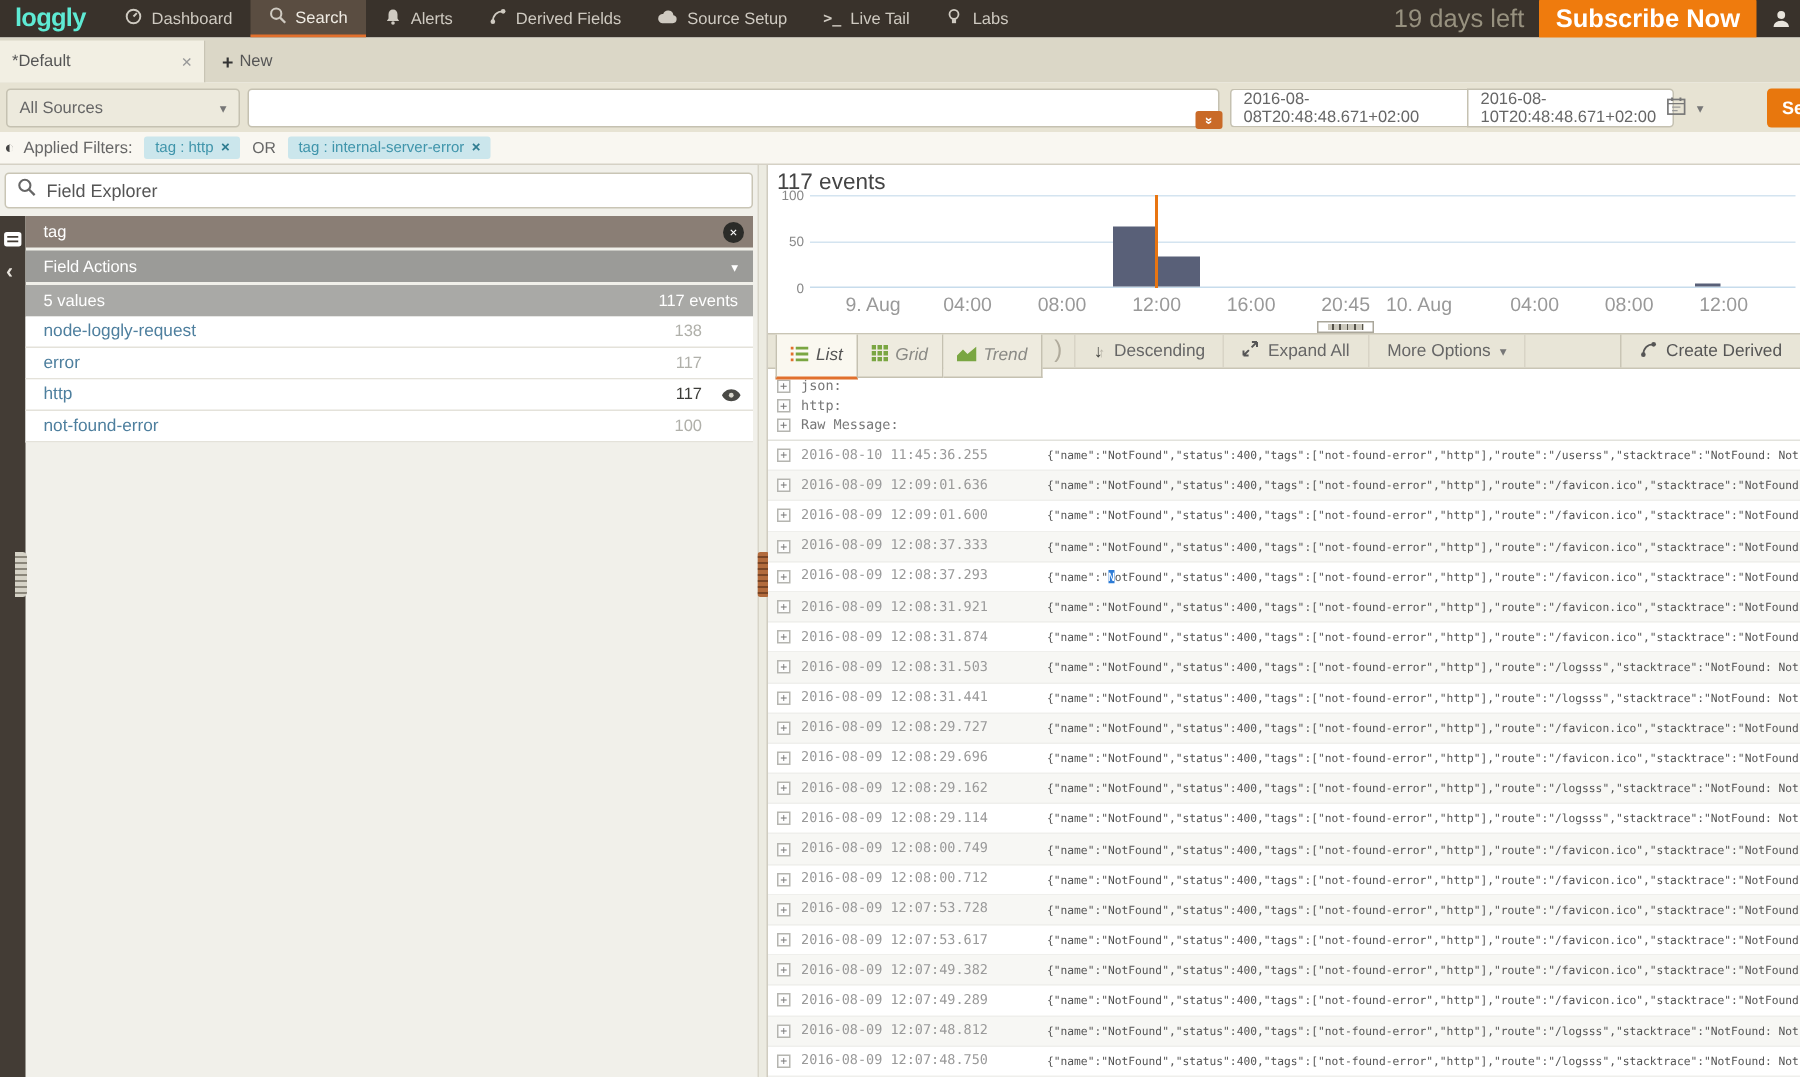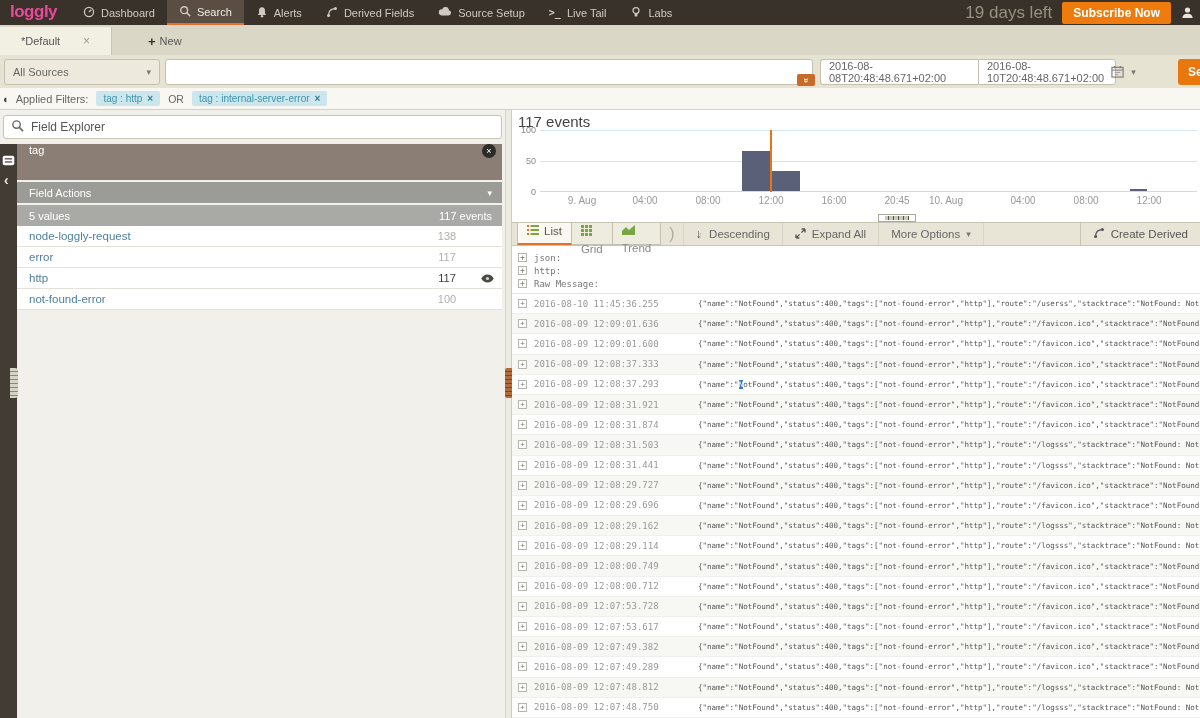--- a/index.html
+++ b/index.html
@@ -2,33 +2,33 @@
 <html><head>
 <meta charset="utf-8">
 <style>
   * { margin:0; padding:0; box-sizing:border-box; }
   html,body { width:1200px; height:718px; overflow:hidden; }
   body { font-family:"Liberation Sans", sans-serif; background:#fff; }
   #app { position:relative; width:1200px; height:718px; overflow:hidden; background:#fff; }
 
   
   .topnav { position:absolute; left:0; top:0; width:100%; height:25px; background:#39322b; display:flex; align-items:stretch; }
-  .brand { color:#ec4899; font-size:17px; font-weight:bold; letter-spacing:-0.5px; padding:0 14px 0 10px; line-height:24px; }
+  .brand { color:#5eead4; font-size:17px; font-weight:bold; letter-spacing:-0.5px; padding:0 14px 0 10px; line-height:24px; }
   .nav-item { display:flex; align-items:center; gap:6px; padding:0 12px; color:#cfcac1; font-size:11px; cursor:pointer; }
   .nav-item svg, .nav-item .txtico { color:#cfcac1; }
   .nav-item.active { background:#5a4d41; border-bottom:2px solid #e1702d; color:#f0ece4; }
   .txtico { font-family:"DejaVu Sans Mono", monospace; font-size:10px; font-weight:bold; }
   .nav-right { margin-left:auto; display:flex; align-items:center; gap:10px; padding-right:6px; }
   .trial { color:#97917f; font-size:17px; }
-  .subscribe-btn { background:#ef7b0d; color:#fff; border:none; font-size:12px; font-weight:bold; padding:4px 11px; border-radius:2px; cursor:pointer; }
+  .subscribe-btn { background:#ef7b0d; color:#fff; border:none; font-size:17px; font-weight:bold; padding:4px 11px; border-radius:2px; cursor:pointer; }
   .user-ico { color:#e8e4dc; display:flex; align-items:center; }
 
   
   .tabbar { position:absolute; left:0; top:25px; width:100%; height:30px; background:#dbd7c7; }
-  .tab { position:absolute; left:0; top:2px; width:112px; height:28px; background:#f2efe3; border-right:1px solid #c8c4b4; display:flex; align-items:center; padding:0 21px; font-size:11px; color:#555; }
+  .tab { position:absolute; left:0; top:2px; width:137px; height:28px; background:#f2efe3; border-right:1px solid #c8c4b4; display:flex; align-items:center; padding:0 8px; font-size:11px; color:#555; }
   .tab-close { margin-left:auto; color:#999; font-size:12px; cursor:pointer; }
   .newtab { position:absolute; left:148px; top:2px; height:28px; display:flex; align-items:center; gap:4px; font-size:11px; color:#555; cursor:pointer; }
   .newtab .plus { font-weight:bold; font-size:13px; color:#333; }
 
   
   .searchrow { position:absolute; left:0; top:55px; width:100%; height:33px; background:#e7e3d3; }
   .source-select { position:absolute; left:4px; top:4px; width:156px; height:26px; background:#edeadd; border:1px solid #c5c1b1; border-radius:3px; display:flex; align-items:center; padding:0 8px; font-size:11px; color:#666; cursor:pointer; }
   .source-select .caret { margin-left:auto; color:#777; font-size:9px; }
   .query-input { position:absolute; left:165px; top:4px; width:648px; height:26px; border:1px solid #c5c1b1; border-radius:3px; background:#fff; font-size:12px; padding:0 8px; color:#444; }
   .expander-badge { position:absolute; left:797px; top:19px; width:18px; height:12px; background:#c96a28; border-radius:2px; color:#fff; display:flex; align-items:center; justify-content:center; cursor:pointer; }
@@ -51,57 +51,57 @@
   .leftpanel { position:absolute; left:0; top:110px; width:505px; bottom:0; background:#f1f0ea; }
   .fe-search { position:absolute; left:3px; top:5px; width:499px; height:24px; background:#fff; border:1px solid #c9c5b5; border-radius:3px; display:flex; align-items:center; padding:0 7px; gap:7px; color:#777; }
   .fe-search input { border:none; outline:none; flex:1; font-size:12px; color:#444; background:transparent; }
   .fe-search input::placeholder { color:#555; opacity:1; }
   .darkstrip { position:absolute; left:0; top:34px; width:17px; bottom:0; background:#433c35; }
   .strip-ico { position:absolute; left:2px; top:8px; }
   .strip-collapse { position:absolute; left:4px; top:28px; color:#e8e4dc; font-size:14px; font-weight:bold; cursor:pointer; }
   .grip-left { position:absolute; left:10px; top:258px; width:8px; height:30px; background:#d6d3c7; border-radius:0 3px 3px 0;
     background-image:repeating-linear-gradient(to bottom, transparent 0 3px, #8a867a 3px 4px); cursor:ew-resize; }
   .tagpanel { position:absolute; left:17px; top:34px; width:485px; }
-  .tp-head { height:36px; background:#8a7e75; color:#fff; font-size:11px; display:flex; align-items:flex-start; padding:0 6px 0 12px; }
+  .tp-head { height:21px; background:#8a7e75; color:#fff; font-size:11px; display:flex; align-items:center; padding:0 6px 0 12px; }
   .tp-close { margin-left:auto; width:14px; height:14px; border-radius:50%; background:#2b2b28; color:#fff; font-size:9px; line-height:14px; text-align:center; cursor:pointer; }
   .tp-actions { margin-top:2px; height:21px; background:#9b9b98; color:#fff; font-size:11px; display:flex; align-items:center; padding:0 10px 0 12px; cursor:pointer; }
   .tp-actions .caret { margin-left:auto; font-size:9px; }
   .tp-values-head { margin-top:2px; height:21px; background:#a9a9a6; color:#fff; font-size:11px; display:flex; align-items:center; padding:0 10px 0 12px; }
   .tp-values-head .right { margin-left:auto; }
   .val-row { height:21px; background:#fff; border-bottom:1px solid #e4e2da; display:flex; align-items:center; padding:0 8px 0 12px; }
   .val-name { font-size:11.5px; color:#4e7f9e; cursor:pointer; }
-  .val-count { margin-left:auto; width:42px; text-align:center; font-size:11px; color:#b0b0aa; }
+  .val-count { margin-left:auto; width:42px; text-align:right; font-size:11px; color:#b0b0aa; }
   .val-row.active .val-count { color:#3c3c38; }
   .eye-slot { width:20px; margin-left:6px; display:flex; justify-content:flex-end; }
 
   
   .divider { position:absolute; left:505px; top:110px; width:7px; bottom:0; background:#ecebe1; border-left:1px solid #d8d5c9; border-right:1px solid #cfccc0; }
   .grip-mid { position:absolute; left:-1px; top:258px; width:8px; height:30px; background:#b26b3d; border-radius:2px;
     background-image:repeating-linear-gradient(to bottom, transparent 0 3px, #7a4525 3px 4px); cursor:ew-resize; }
 
   
   .rightpanel { position:absolute; left:512px; top:110px; right:0; bottom:0; background:#fff; }
   .chart-sec { position:relative; height:112px; }
   .chart-title { position:absolute; left:6px; top:3px; font-size:15px; color:#444; }
   .y-gutter { position:absolute; left:0; top:20px; width:26px; height:62px; }
   .ytick { position:absolute; right:2px; font-size:9px; color:#888; }
   .plot { position:absolute; left:28px; top:20px; right:3px; height:62px; }
   .gridline { position:absolute; left:0; right:0; height:1px; background:#d4e4f0; }
   .gridline.base { background:#c7dcec; }
   .bar { position:absolute; bottom:1px; background:#596078; }
   .cursor-line { position:absolute; top:0; bottom:0; width:2px; background:#e87511; }
   .x-axis { position:absolute; left:28px; right:3px; top:85px; height:12px; }
-  .xtick { position:absolute; transform:translateX(-50%); font-size:10px; color:#999; white-space:nowrap; }
+  .xtick { position:absolute; transform:translateX(-50%); font-size:13px; color:#999; white-space:nowrap; }
   .chart-handle { position:absolute; left:366px; top:104px; width:38px; height:8px; background:#ccc9bd; border:1px solid #aaa79b;
     background-image:repeating-linear-gradient(to right, transparent 0 4px, #55524a 4px 5px); background-clip:content-box; padding:1px 6px; cursor:ns-resize; }
 
   
   .toolbar { height:24px; background:#e8e5d7; border-top:1px solid #c9c5b5; border-bottom:1px solid #c9c5b5; display:flex; align-items:stretch; font-size:11.5px; color:#777; position:relative; }
-  .tb-btn { display:flex; align-items:flex-start; gap:5px; padding:2px 9px; background:#eeebdf; border:1px solid #c5c1b1; border-top:none; cursor:pointer; color:#8a8a85; }
-  .tb-btn + .tb-btn { border-left:none;flex-direction:column; }
+  .tb-btn { display:flex; align-items:center; gap:5px; padding:14px 9px; background:#eeebdf; border:1px solid #c5c1b1; border-top:none; cursor:pointer; color:#8a8a85;font-style:italic; }
+  .tb-btn + .tb-btn { border-left:none; }
   .tb-btn.active { background:#faf8f0; border-bottom:2px solid #e1702d; color:#555; }
   .tb-btn:first-child { margin-left:5px; }
   .tb-chevron { display:flex; align-items:center; padding:0 8px; font-size:16px; color:#b0ab9c; }
   .tb-flat { display:flex; align-items:center; gap:6px; padding:0 12px; border-right:1px solid #d8d4c6; cursor:pointer; color:#666; }
   .tb-flat.first { border-left:1px solid #d8d4c6; }
   .tb-flat .caret { font-size:9px; color:#777; }
   .arrow-desc { font-weight:bold; color:#4a4a46; font-size:12px; }
   .arrow-asc { color:#b8b4a8; font-size:9px; margin-left:-3px; }
   .create-derived { position:absolute; right:0; top:0; bottom:0; display:flex; align-items:center; gap:6px; padding:0 12px; border-left:1px solid #c9c5b5; cursor:pointer; color:#555; }
 

